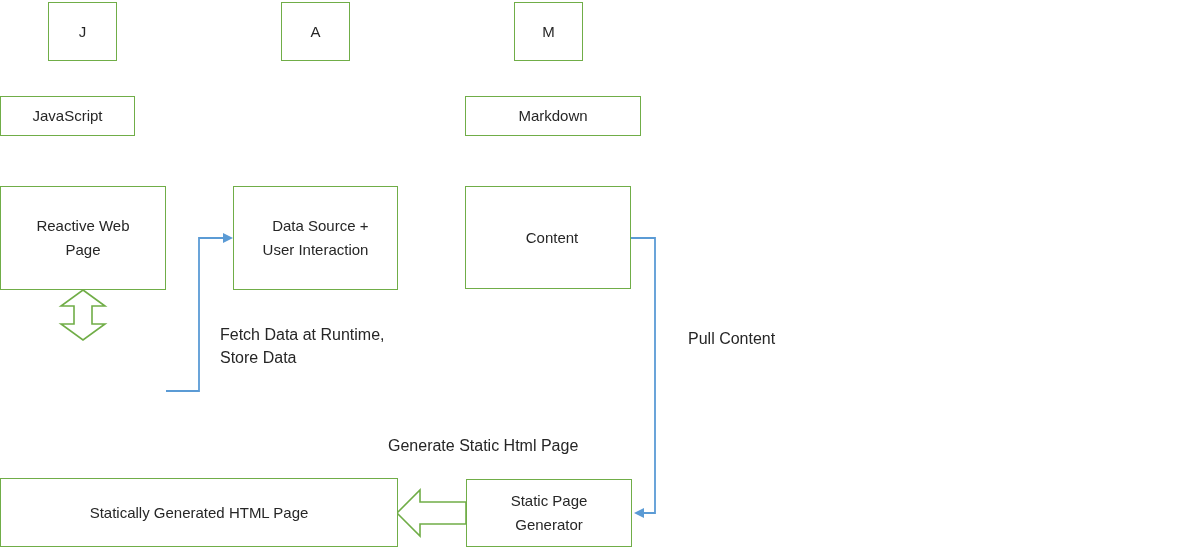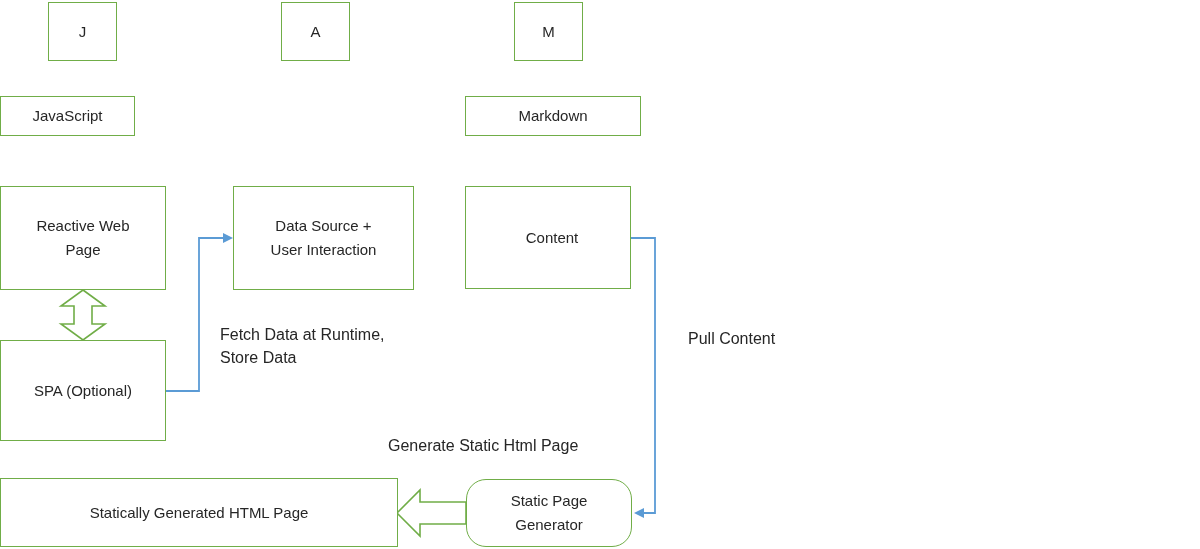--- a/index.html
+++ b/index.html
@@ -79,28 +79,27 @@
 
   <div class="box letter" style="left:48px;">J</div>
   <div class="box letter" style="left:281px;">A</div>
   <div class="box letter" style="left:514px;">M</div>
 
   <div class="box" style="left:0; top:96px; width:135px; height:40px;">JavaScript</div>
   <div class="box" style="left:465px; top:96px; width:176px; height:40px;">Markdown</div>
 
   <div class="box" style="left:0; top:186px; width:166px; height:104px;">Reactive Web
 Page</div>
-  <div class="box" style="left:233px; top:186px; width:181px; height:104px;">Data Source +
+  <div class="box" style="left:233px; top:186px; width:165px; height:104px;text-align:right;">Data Source +
 User Interaction</div>
   <div class="box" style="left:465px; top:186px; width:166px; height:103px;padding-left:8px;">Content</div>
 
-  <div class="box" style="left:0; top:340px; width:166px; height:101px;">SPA (Optional)</div>
 
   <div class="box" style="left:0; top:478px; width:398px; height:69px;">Statically Generated HTML Page</div>
-  <div class="box" style="left:466px; top:479px; width:166px; height:68px;border-radius:20px;">Static Page
+  <div class="box" style="left:466px; top:479px; width:166px; height:68px;">Static Page
 Generator</div>
 
   <div class="annotation" style="left:220px; top:323px;">Fetch Data at Runtime,
 Store Data</div>
   <div class="annotation" style="left:388px; top:434px;">Generate Static Html Page</div>
   <div class="annotation" style="left:688px; top:327px;">Pull Content</div>
 
 </div>
 
 </body></html>

